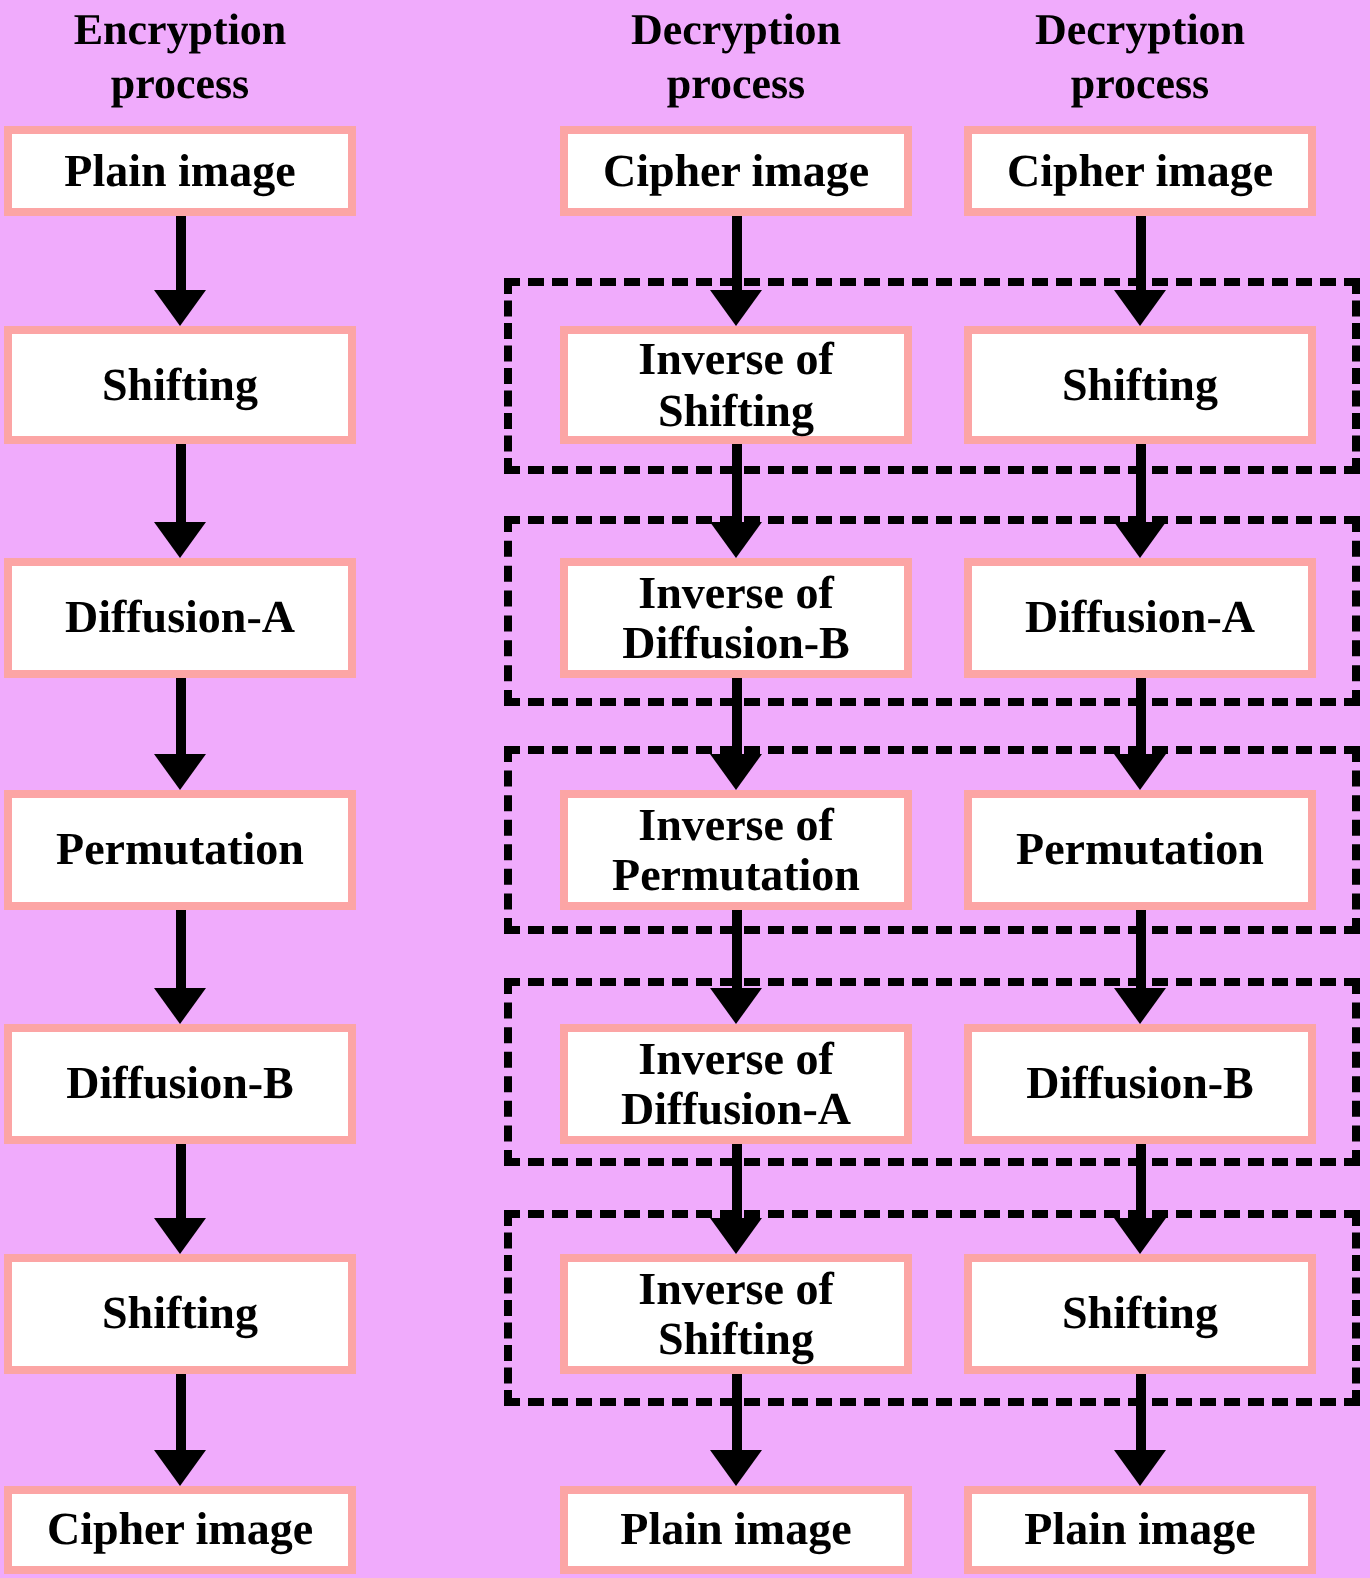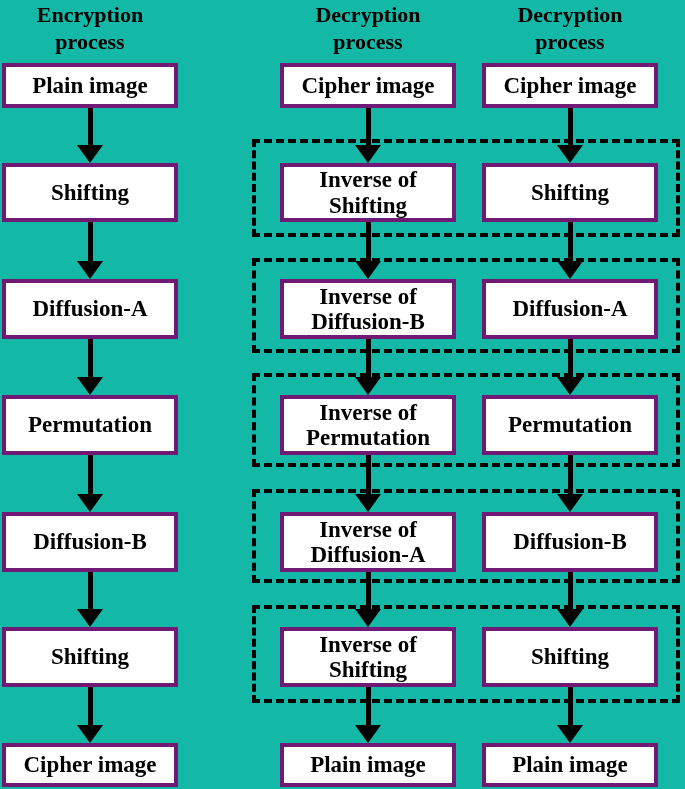--- a/index.html
+++ b/index.html
@@ -4,39 +4,39 @@
 <style>
   html, body {
     margin: 0;
     padding: 0;
     background: #ffffff;
   }
   #canvas {
     position: relative;
     width: 685px;
     height: 789px;
-    background: #14b8a6;
+    background: #f0abfc;
     overflow: hidden;
     font-family: "Liberation Serif", serif;
   }
   .col-title {
     position: absolute;
     top: 2px;
     text-align: center;
     font-weight: bold;
     font-size: 22px;
     line-height: 1.22;
     color: #000000;
     white-space: pre-line;
   }
   .box {
     position: absolute;
     box-sizing: border-box;
     background: #ffffff;
-    border: 4px solid #701a75;
+    border: 4px solid #fca5a5;
     display: flex;
     align-items: center;
     justify-content: center;
     text-align: center;
     font-weight: bold;
     font-size: 23px;
     line-height: 1.1;
     color: #000000;
     white-space: pre-line;
     z-index: 3;

